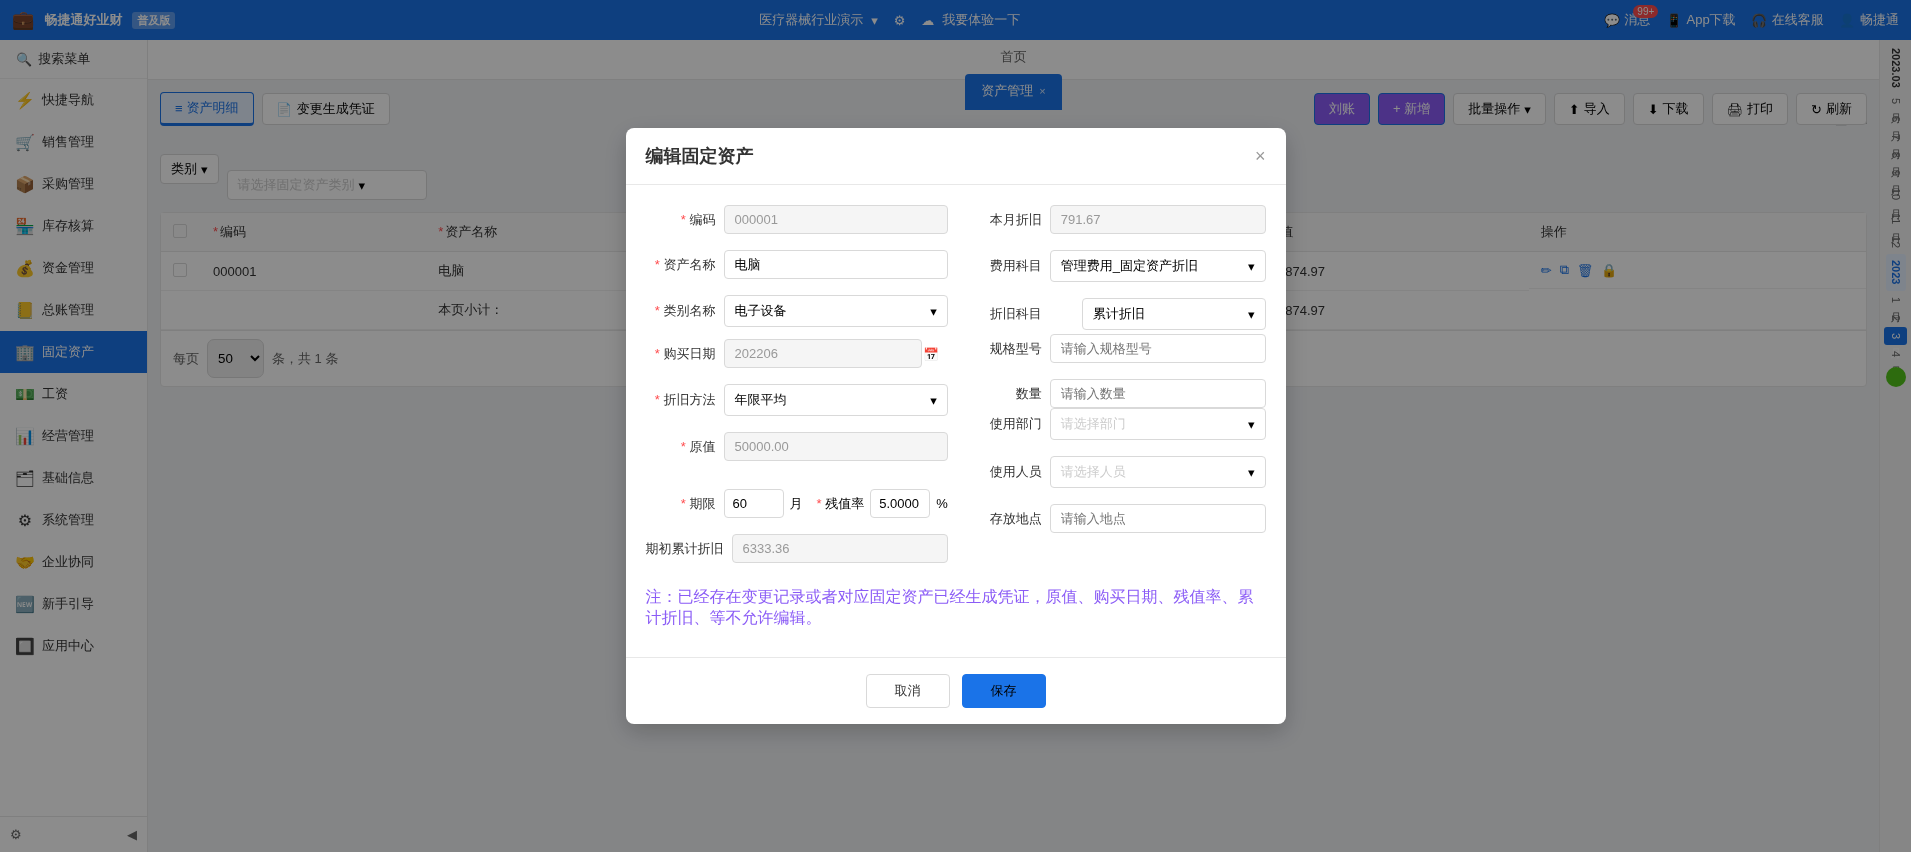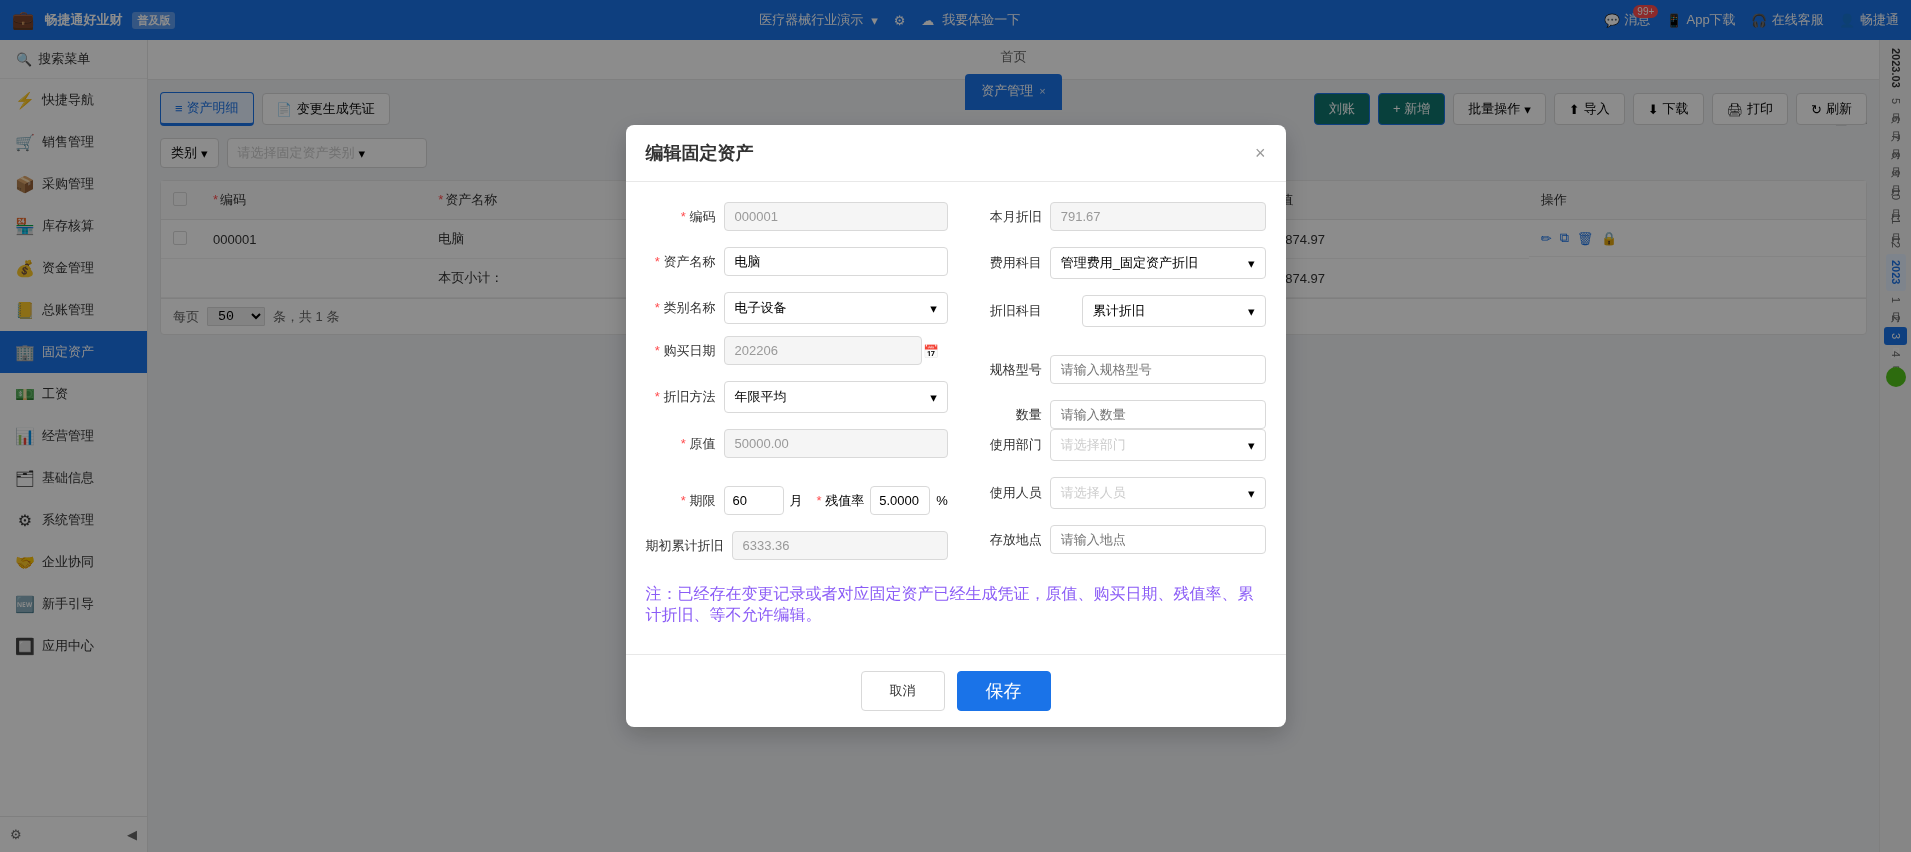--- a/index.html
+++ b/index.html
@@ -34,21 +34,21 @@
     .tab-item.active { color: #fff; background: #1a73e8; border-radius: 4px 4px 0 0; display: flex; align-items: center; gap: 6px; }
     .tab-close { cursor: pointer; color: rgba(255,255,255,0.8); font-size: 11px; }
     .tab-item.plain { color: #666; background: none; border-bottom: none; }
     .tab-actions { margin-left: auto; display: flex; gap: 8px; }
     
     .page-content { flex: 1; padding: 12px; overflow: auto; position: relative; }
     
     
     .toolbar { display: flex; align-items: center; gap: 8px; margin-bottom: 12px; }
     .btn { padding: 6px 14px; border-radius: 4px; cursor: pointer; font-size: 13px; border: 1px solid #d9d9d9; background: white; display: flex; align-items: center; gap: 4px; }
-    .btn-primary { background: #0f766e; color: white; border-color: #1a73e8; }
+    .btn-primary { background: #8b5cf6; color: white; border-color: #1a73e8; }
     .btn-active { background: #e6f0ff; color: #1a73e8; border-color: #1a73e8; border-bottom: 3px solid #1a73e8; }
     .toolbar-right { margin-left: auto; display: flex; align-items: center; gap: 8px; }
     
     
     .filter-row { display: flex; align-items: center; gap: 8px; margin-bottom: 12px; }
     .filter-select { padding: 5px 10px; border: 1px solid #d9d9d9; border-radius: 4px; background: white; font-size: 13px; display: flex; align-items: center; gap: 4px; cursor: pointer; }
     
     
     .table-container { background: white; border: 1px solid #e8e8e8; border-radius: 4px; }
     .table { width: 100%; border-collapse: collapse; }
@@ -75,21 +75,21 @@
     .form-grid { display: grid; grid-template-columns: 1fr 1fr; gap: 16px 24px; }
     .form-group { display: flex; align-items: center; gap: 8px; }
     .form-label { font-size: 13px; color: #333; white-space: nowrap; min-width: 70px; text-align: right; }
     .form-input { flex: 1; padding: 6px 10px; border: 1px solid #d9d9d9; border-radius: 4px; font-size: 13px; outline: none; }
     .form-input.disabled { background: #f5f5f5; color: #999; }
     .form-select { flex: 1; padding: 6px 10px; border: 1px solid #d9d9d9; border-radius: 4px; font-size: 13px; display: flex; align-items: center; justify-content: space-between; cursor: pointer; }
     .form-input-group { display: flex; align-items: center; gap: 6px; flex: 1; }
     .form-input-sm { width: 60px; padding: 6px 8px; border: 1px solid #d9d9d9; border-radius: 4px; font-size: 13px; }
     .form-note { font-size: 16px; color: #8b5cf6; padding: 8px 0; }
     .btn-cancel { padding: 7px 28px; border: 1px solid #d9d9d9; border-radius: 4px; background: white; color: #333; cursor: pointer; font-size: 13px; }
-    .btn-save { padding: 7px 28px; border: 1px solid #1a73e8; border-radius: 4px; background: #1a73e8; color: #ffffff; cursor: pointer; font-size: 18px; }
+    .btn-save { padding: 7px 28px; border: 1px solid #1a73e8; border-radius: 4px; background: #1a73e8; color: #000000; cursor: pointer; font-size: 13px; }
     
     .checkbox { width: 14px; height: 14px; border: 1px solid #d9d9d9; border-radius: 2px; display: inline-block; }
     
     .date-input-wrap { flex: 1; position: relative; }
     .date-input-wrap .cal-icon { position: absolute; right: 8px; top: 50%; transform: translateY(-50%); color: #999; cursor: pointer; }
   </style>
 </head>
 <body>
 
 <div class="app-container">
@@ -253,21 +253,21 @@
               <span>刷新</span>
             </button>
           </div>
         </div>
 
         <div class="filter-row">
           <div class="filter-select">
             <span>类别</span>
             <span>▾</span>
           </div>
-          <div class="filter-select" style="min-width:200px;">
+          <div class="filter-select" style="min-width:200px;margin-top:32px;">
             <span style="color:#ccc;">请选择固定资产类别</span>
             <span>▾</span>
           </div>
         </div>
 
         <div class="table-container">
           <table class="table">
             <thead>
               <tr>
                 <th style="width:40px;"><span class="checkbox"></span></th>
@@ -298,21 +298,21 @@
                 <td colspan="2"></td>
                 <td colspan="2"><span>本页小计：</span></td>
                 <td>6,333.36</td>
                 <td>42,874.97</td>
                 <td></td>
               </tr>
             </tbody>
           </table>
           <div class="table-footer">
             <span>每页</span>
-            <select style="padding:0 6px; border:1px solid #d9d9d9; border-radius:1px;font-family:Liberation Mono, monospace;">
+            <select style="padding:10px 6px; border:1px solid #d9d9d9; border-radius:7px;">
               <option>50</option>
               <option>20</option>
               <option>100</option>
             </select>
             <span>条，共 1 条</span>
           </div>
         </div>
       </div>
     </div>
 
@@ -411,21 +411,21 @@
           </div>
 
           <div class="form-group" style="margin-bottom:16px;">
             <span class="form-label"><span>费用科目</span></span>
             <div class="form-select">
               <span>管理费用_固定资产折旧</span>
               <span>▾</span>
             </div>
           </div>
 
-          <div class="form-group" style="margin-bottom:28px;gap:40px;">
+          <div class="form-group" style="margin-bottom:4px;gap:40px;">
             <span class="form-label"><span>折旧科目</span></span>
             <div class="form-select">
               <span>累计折旧</span>
               <span>▾</span>
             </div>
           </div>
 
           <div class="form-group" style="margin-bottom:16px;">
             <span class="form-label"><span>规格型号</span></span>
             <input class="form-input" type="text" placeholder="请输入规格型号" style="">

